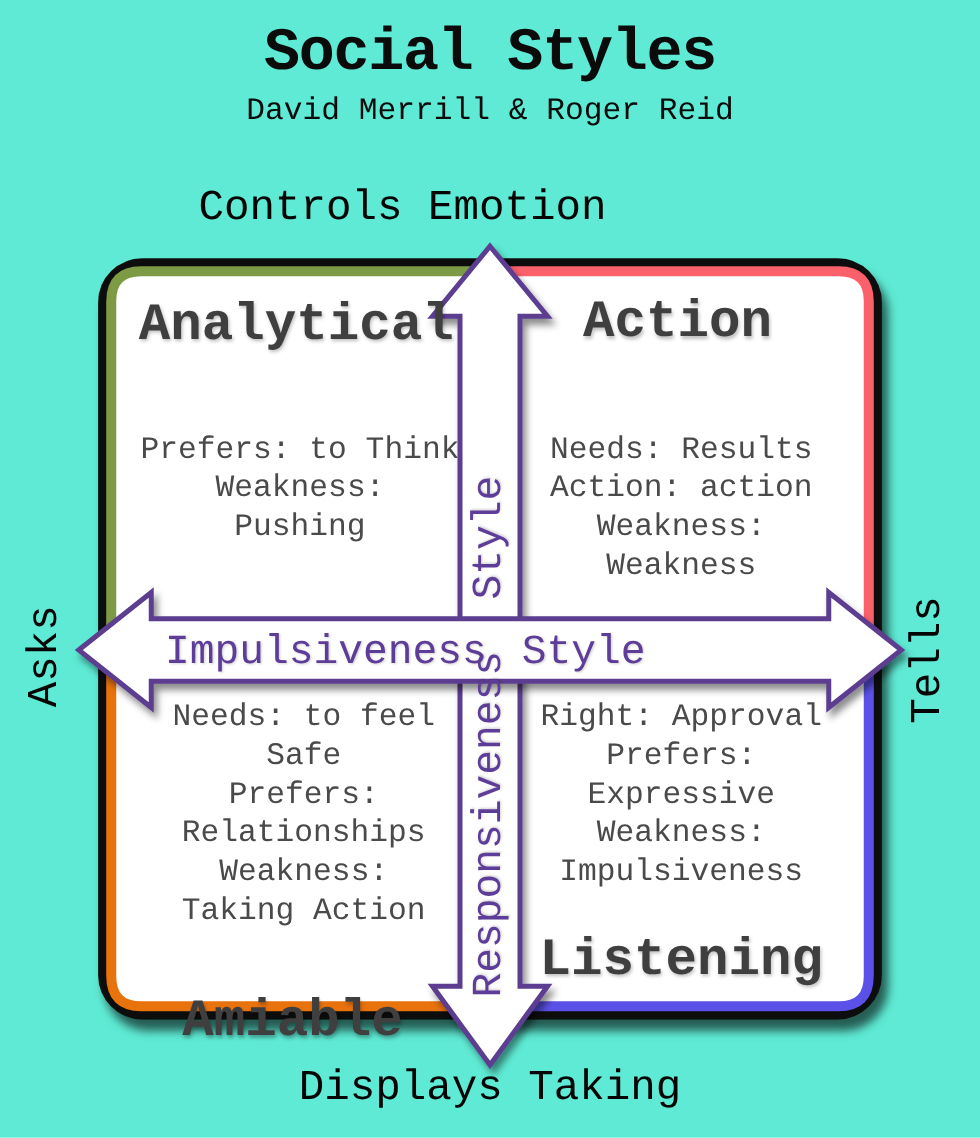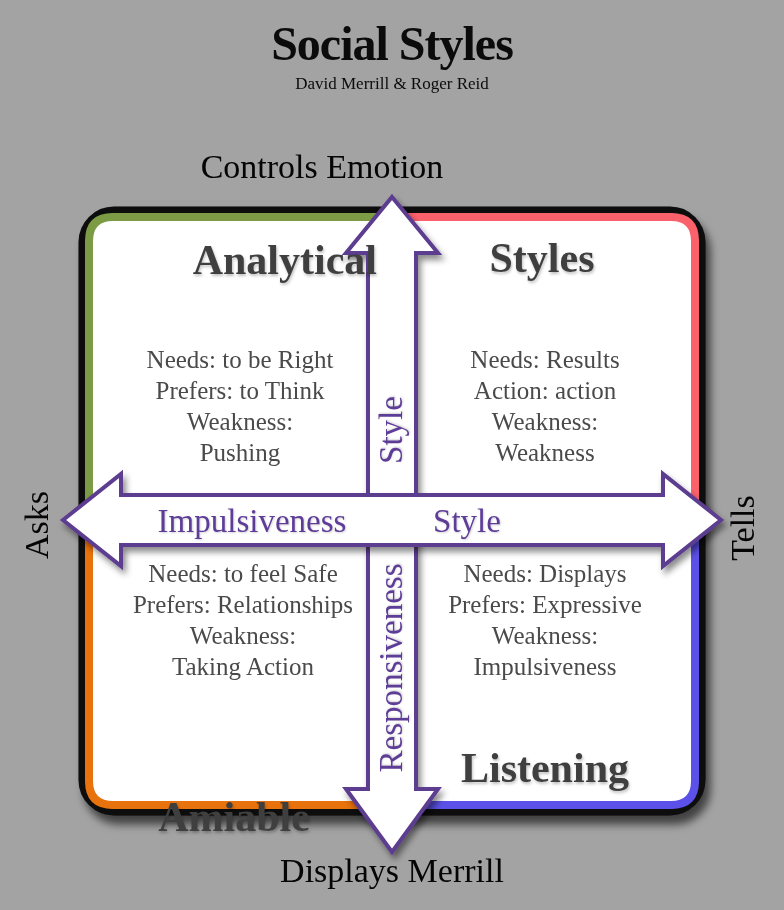--- a/index.html
+++ b/index.html
@@ -1,32 +1,32 @@
 <!DOCTYPE html>
 <html><head>
 <meta charset="utf-8">
 <style>
   html,body{margin:0;padding:0;}
   .stage{
     position:relative;
     width:784px;height:910px;
-    background:#a3a3a3;
-    font-family:Liberation Serif, serif;
+    background:#5eead4;
+    font-family:Liberation Mono, monospace;
     overflow:hidden;
   }
   .abs{position:absolute;}
   .ctr{text-align:center;}
   .title{
     left:0;top:16px;width:784px;
     font-size:48px;font-weight:bold;color:#0b0b0b;
     letter-spacing:-1px;
   }
   .subtitle{
     left:0;top:74px;width:784px;
-    font-size:17px;color:#0b0b0b;
+    font-size:25px;color:#0b0b0b;
   }
   .axis-label{
     font-size:34px;color:#050505;
   }
   .axis-top{left:0;top:148px;width:644px;}
   .axis-bottom{left:0;top:852px;width:784px;}
   .axis-left{
     left:-62px;top:505px;width:200px;height:40px;
     transform:rotate(-90deg);
   }
@@ -73,49 +73,48 @@
 
     <polygon points="392,197 438,253 416,253 416,789 438,789 392,852 346,789 368,789 368,253 346,253" fill="#ffffff" stroke-width="4" stroke-linejoin="miter" filter="url(#arrowShadow)" stroke="#5b3c8f"></polygon>
 
     <polygon points="63,520 121,474 121,495 663,495 663,474 721,520 663,566 663,545 121,545 121,566" fill="#ffffff" stroke-width="4" stroke-linejoin="miter" filter="url(#arrowShadow)" stroke="#5b3c8f"></polygon>
   </svg>
 
   <div class="abs ctr title txt">Social Styles</div>
   <div class="abs ctr subtitle txt">David Merrill &amp; Roger Reid</div>
 
   <div class="abs ctr axis-label axis-top txt">Controls Emotion</div>
-  <div class="abs ctr axis-label axis-bottom txt">Displays Merrill</div>
+  <div class="abs ctr axis-label axis-bottom txt">Displays Taking</div>
   <div class="abs ctr axis-label axis-left txt">Asks</div>
   <div class="abs ctr axis-label axis-right txt">Tells</div>
 
-  <div class="abs ctr q-header txt" style="left:97px;top:236px;width:280px;text-align:right;">Analytical</div>
-  <div class="abs ctr q-header txt" style="left:432px;top:234px;width:220px;">Styles</div>
+  <div class="abs ctr q-header txt" style="left:97px;top:236px;width:280px;">Analytical</div>
+  <div class="abs ctr q-header txt" style="left:432px;top:234px;width:220px;">Action</div>
   <div class="abs ctr q-header txt" style="left:124px;top:746px;width:220px;margin-top:47px;">Amiable</div>
   <div class="abs ctr q-header txt" style="left:420px;top:744px;width:250px;">Listening</div>
 
   <div class="abs ctr q-body txt" style="left:100px;top:344px;width:280px;">
-    <div>Needs: to be Right</div>
     <div>Prefers: to Think</div>
     <div>Weakness:</div>
     <div>Pushing</div>
   </div>
   <div class="abs ctr q-body txt" style="left:405px;top:344px;width:280px;">
     <div>Needs: Results</div>
     <div>Action: action</div>
     <div>Weakness:</div>
     <div>Weakness</div>
   </div>
   <div class="abs ctr q-body txt" style="left:103px;top:558px;width:280px;text-align:center;">
     <div>Needs: to feel Safe</div>
     <div>Prefers: Relationships</div>
     <div>Weakness:</div>
     <div>Taking Action</div>
   </div>
   <div class="abs ctr q-body txt" style="left:405px;top:558px;width:280px;">
-    <div>Needs: Displays</div>
+    <div>Right: Approval</div>
     <div>Prefers: Expressive</div>
     <div>Weakness:</div>
     <div>Impulsiveness</div>
   </div>
 
   <div class="abs ctr arrow-label txt" style="left:132px;top:503px;width:240px;">Impulsiveness</div>
   <div class="abs ctr arrow-label txt" style="left:387px;top:503px;width:160px;">Style</div>
   <div class="abs ctr arrow-label v-label txt" style="left:292px;top:411px;width:200px;height:38px;">Style</div>
   <div class="abs ctr arrow-label v-label txt" style="left:262px;top:649px;width:260px;height:38px;">Responsiveness</div>
 

